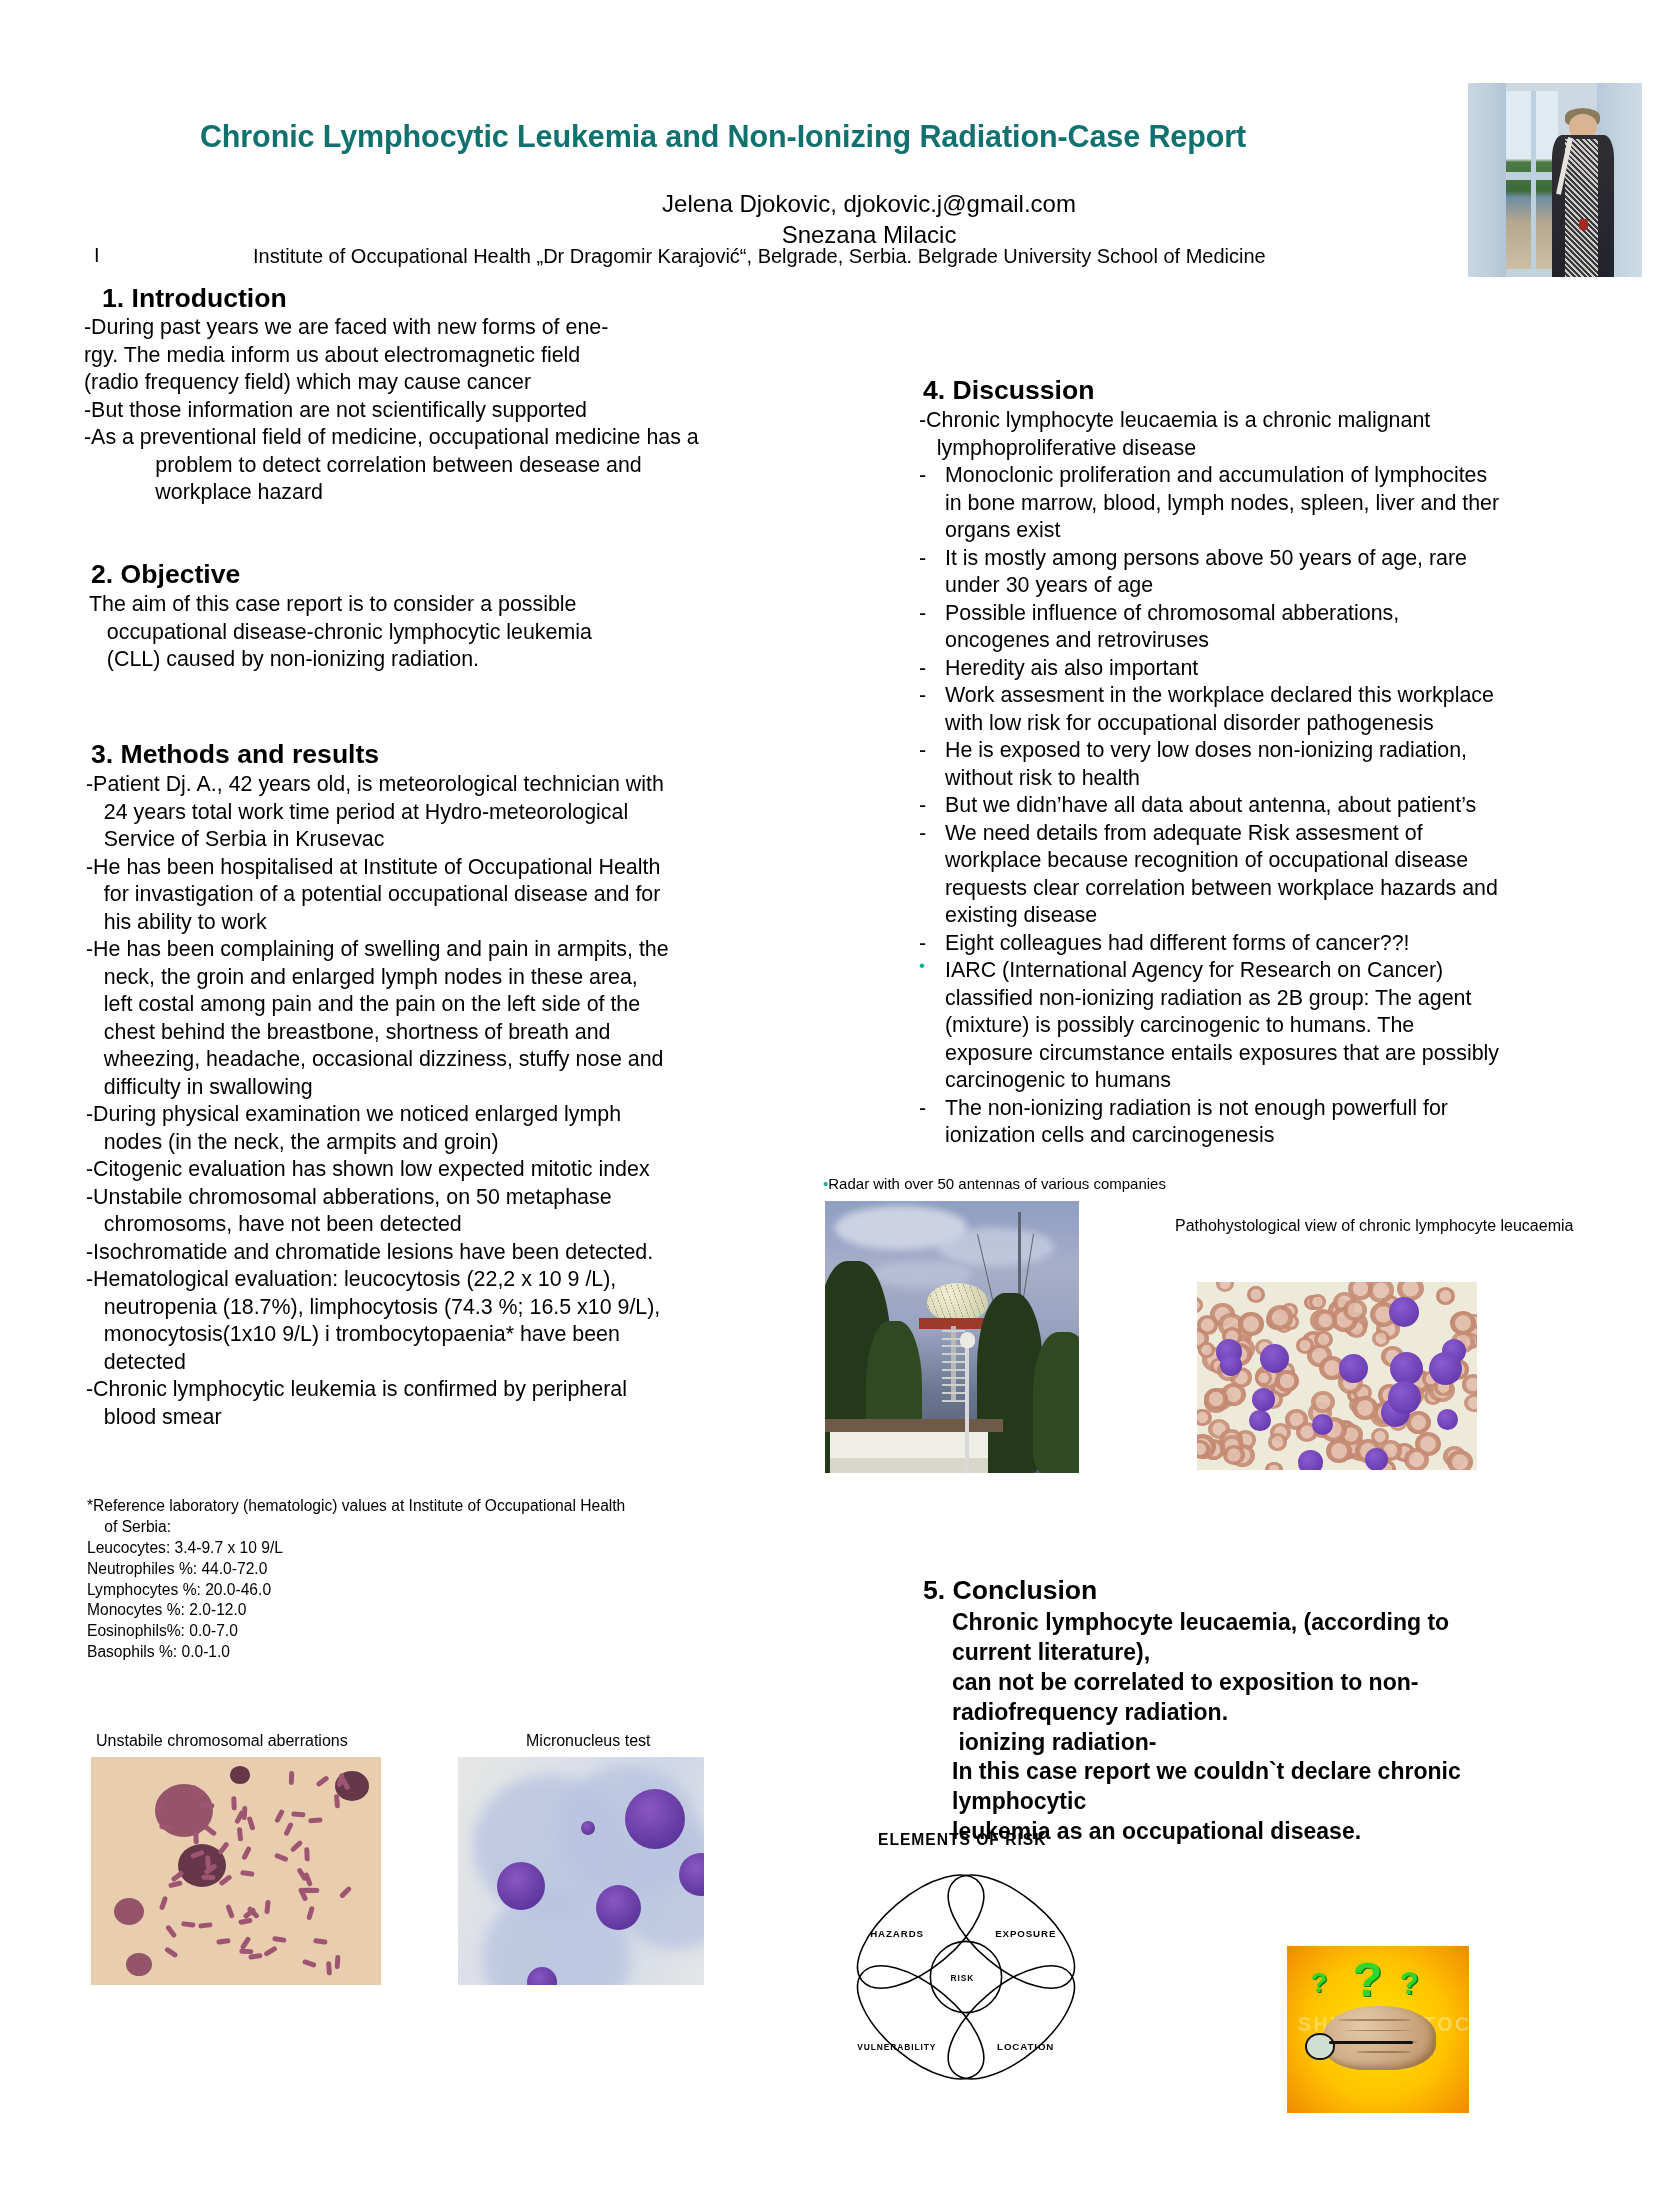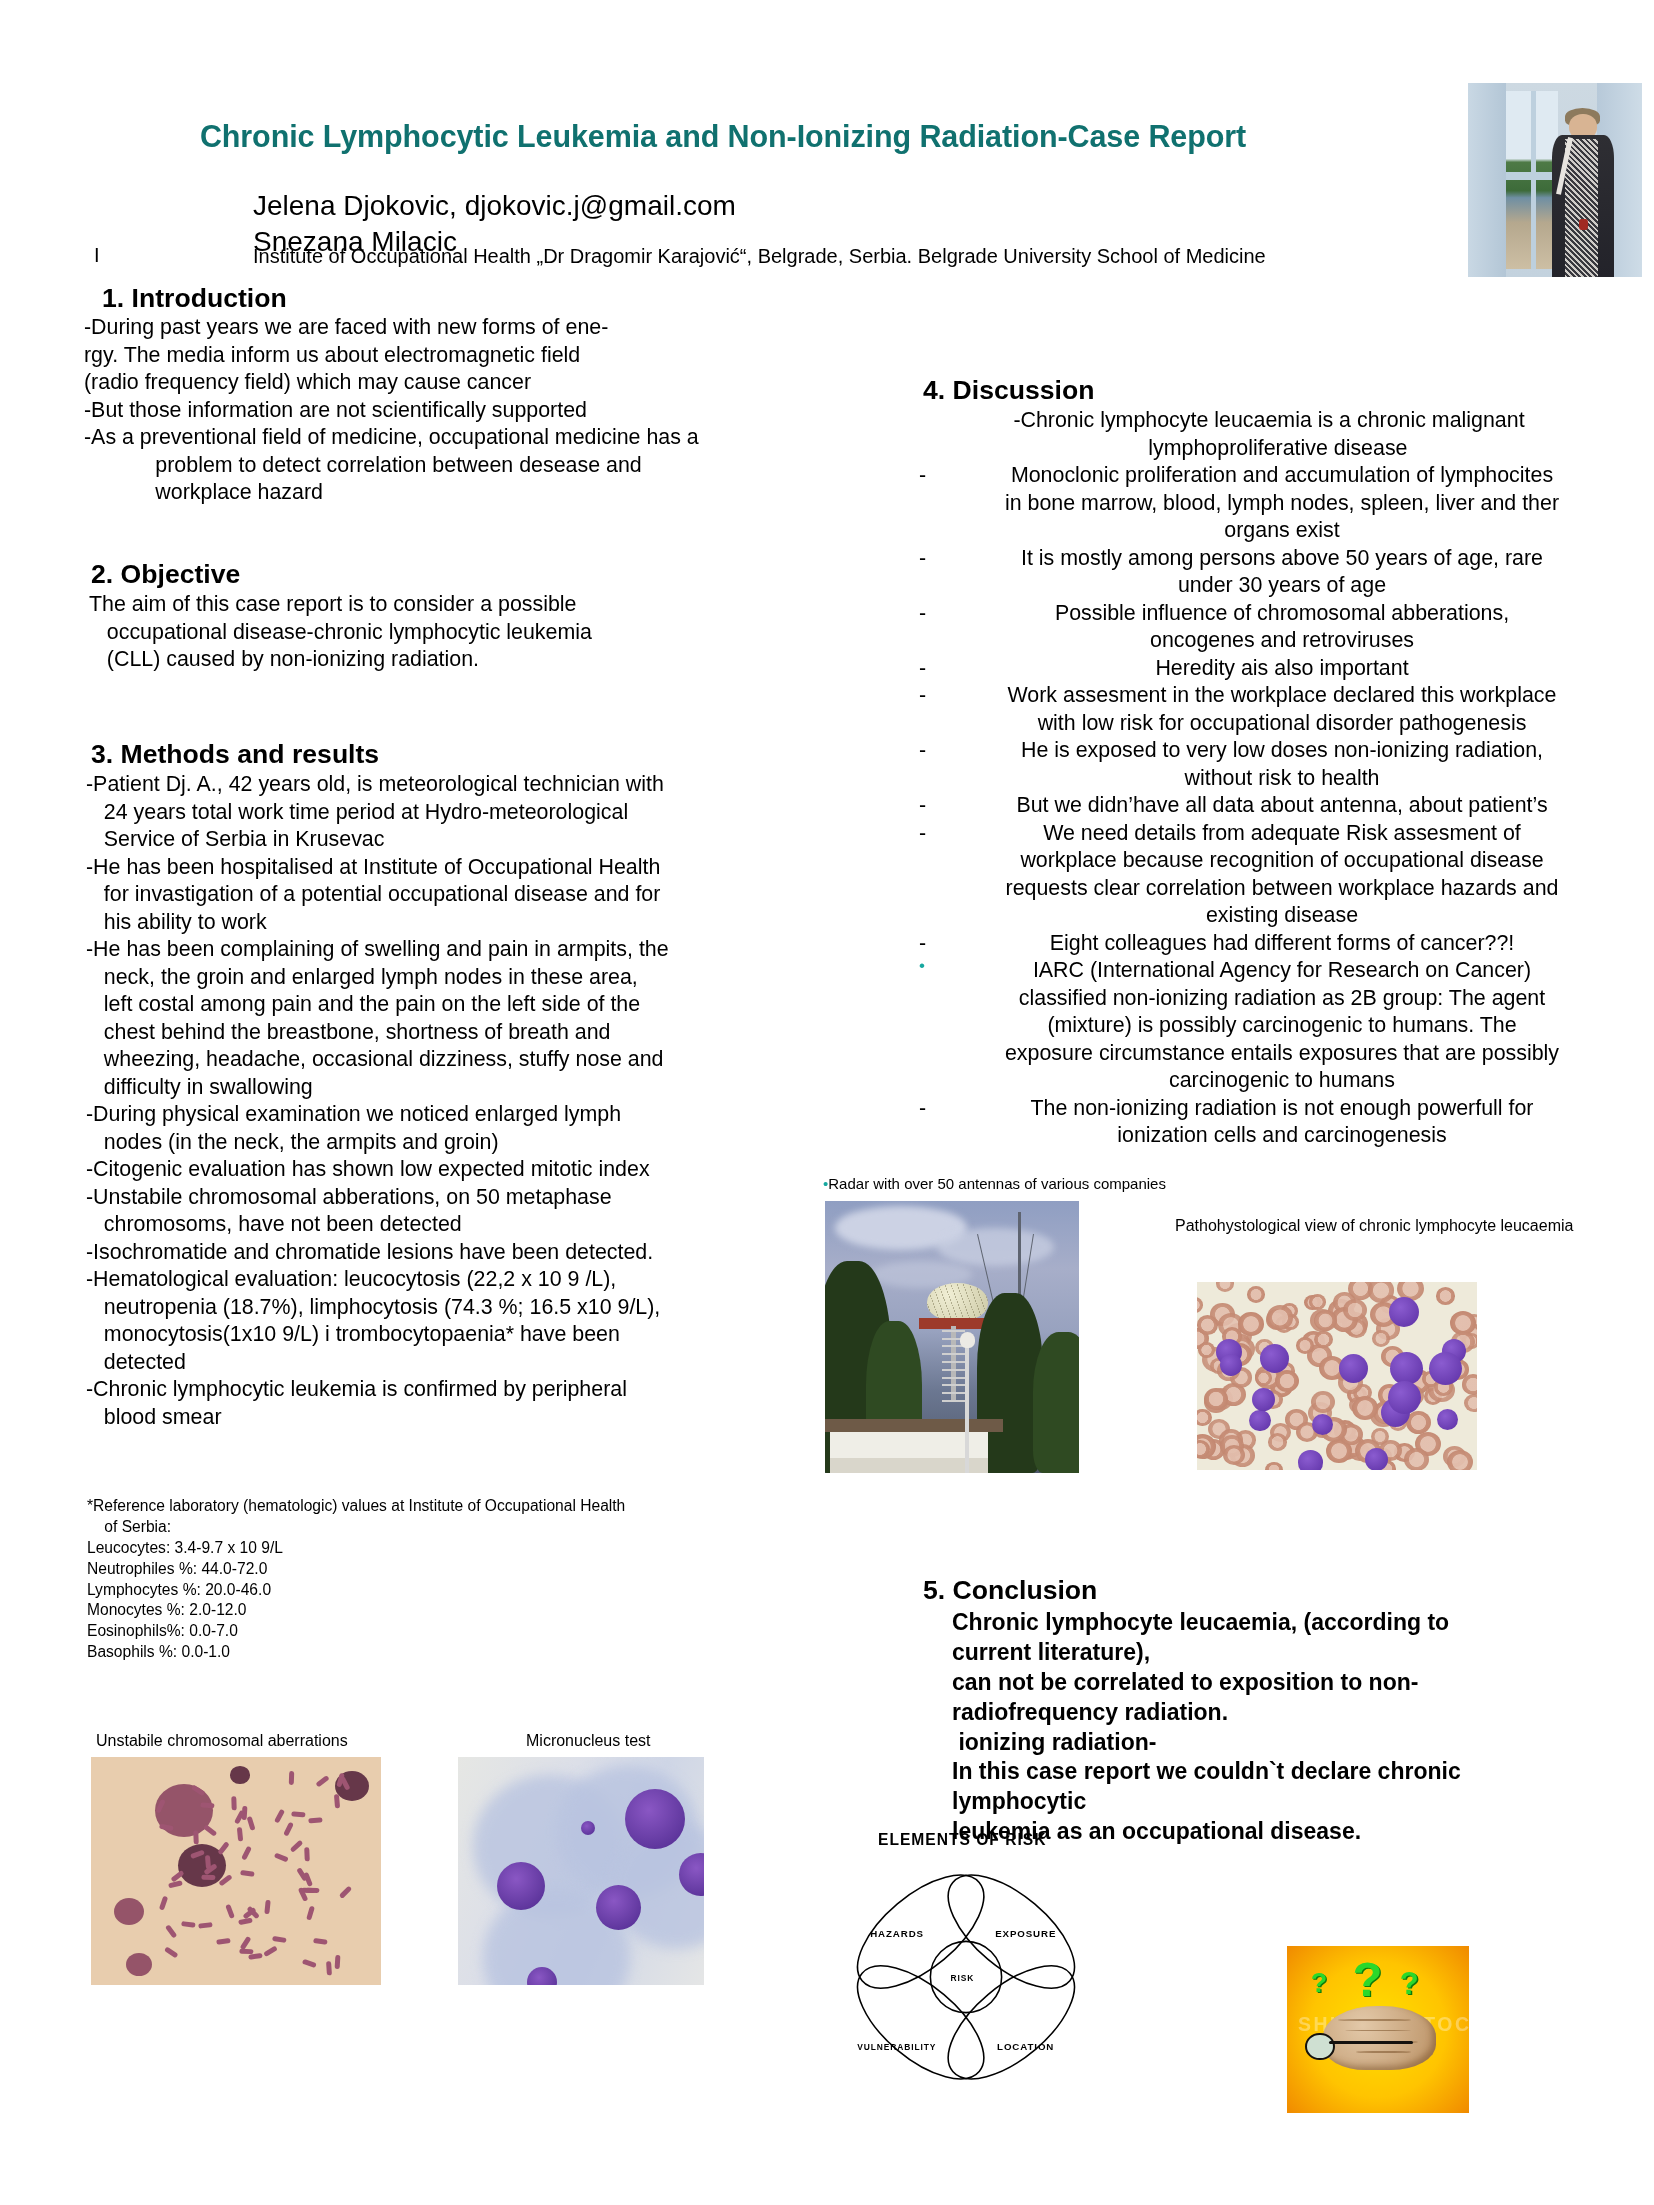--- a/index.html
+++ b/index.html
@@ -23,23 +23,24 @@
     left:0; top:120px; width:1446px;
     text-align:center;
     font-size:30.5px;
     font-weight:bold;
     color:#10716F;
     letter-spacing:-0.1px;
     line-height:1.1;
   }
   #authors{
     left:253px; top:188px; width:1232px;
-    font-size:28px;
+    font-size:24px;
     line-height:1.30;
     color:#000;
+    text-align:center;
   }
   #authors .ln{display:block; white-space:nowrap;}
   #stray-i{
     left:94px; top:245px;
     font-size:20px;
     line-height:1.0;
   }
   #affil{
     left:253px; top:245px;
     font-size:20px;
@@ -90,21 +91,21 @@
     display:block;
     position:relative;
     padding-left:26px;
     margin:0;
   }
   .dash-item > .mk{
     position:absolute; left:0; top:0;
     width:22px;
   }
   .dash-item.nodash{padding-left:0;}
-  .dash-item .tl{display:block; white-space:pre;text-align:center;}
+  .dash-item .tl{display:block; white-space:pre;}
   .bullet-teal{color:#17A8A0; font-size:17px; line-height:1.0;}
 
   #radar-cap{
     left:823px; top:1175px;
     font-size:15px;
     white-space:nowrap;
   }
   #radar-cap .bt{color:#17A8A0;}
   #radar-img{
     left:825px; top:1201px;

